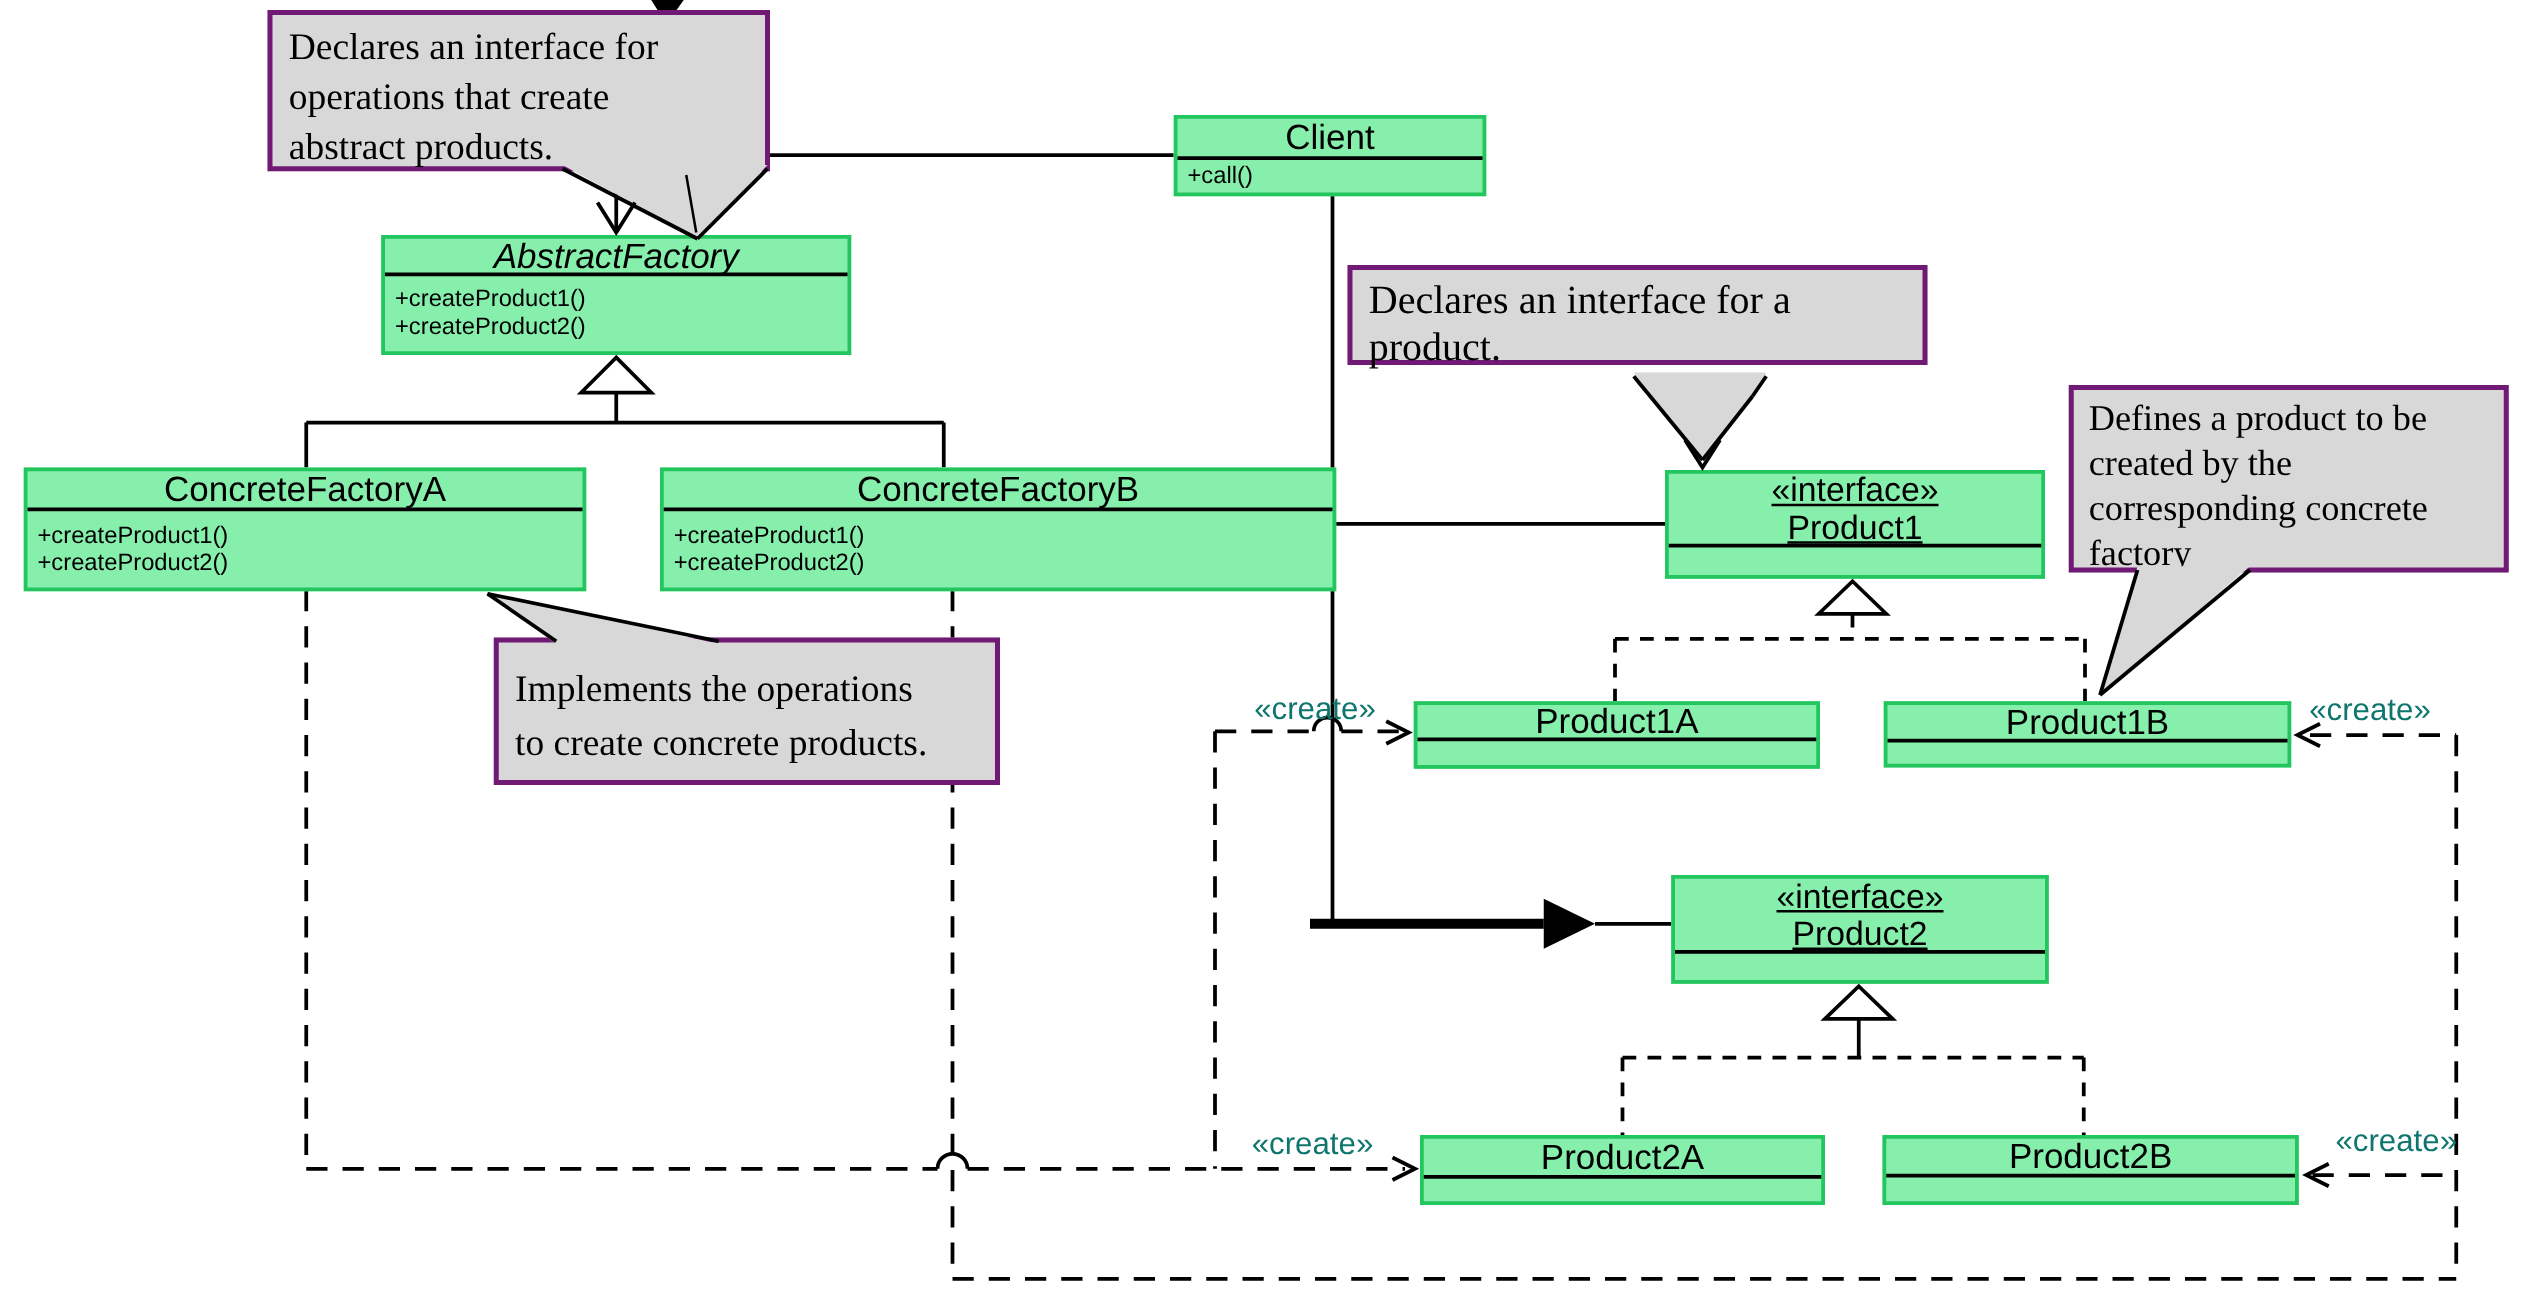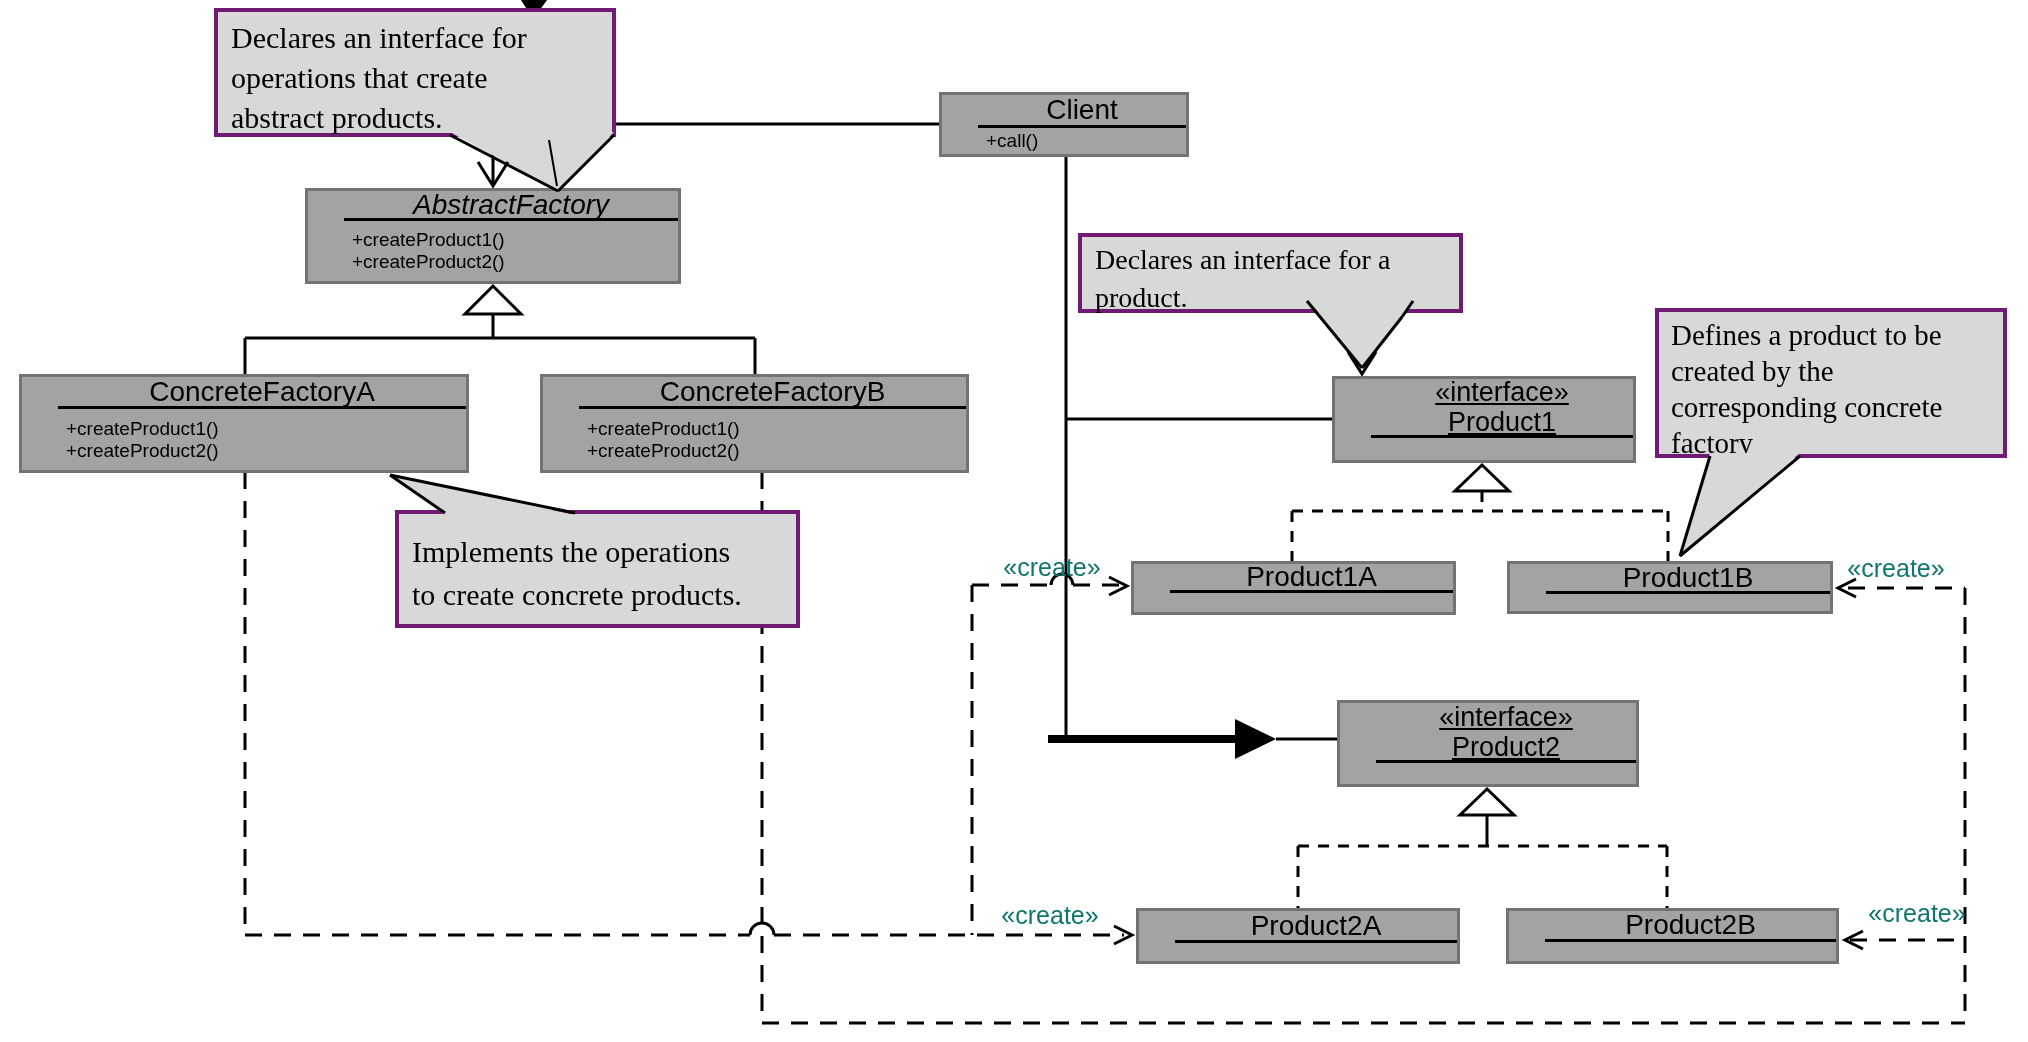--- a/index.html
+++ b/index.html
@@ -2,22 +2,22 @@
 <html><head>
 <meta charset="utf-8">
 <style>
   html,body{margin:0;padding:0;background:#ffffff;}
   #stage{position:relative;width:2028px;height:1042px;background:#ffffff;overflow:hidden;
          font-family:"Liberation Sans",sans-serif;}
   #stage svg{position:absolute;left:0;top:0;}
   #base-svg{z-index:1;}
   #top-svg{z-index:3;pointer-events:none;}
 
-  .uml-box{position:absolute;z-index:2;background:#a3a3a3;border:3px solid #737373;
-           box-sizing:border-box;display:flex;flex-direction:column;padding-left:36px;}
+  .uml-box{position:absolute;z-index:2;background:#86efac;border:3px solid #22c55e;
+           box-sizing:border-box;display:flex;flex-direction:column;}
   .uml-title{flex:0 0 auto;border-bottom:3px solid #000;text-align:center;
              font-size:28px;color:#000;box-sizing:border-box;white-space:nowrap;}
   .uml-title.italic{font-style:italic;}
   .uml-title2{flex:0 0 auto;border-bottom:3px solid #000;text-align:center;
               font-size:27px;color:#000;box-sizing:border-box;display:flex;
               flex-direction:column;justify-content:center;}
   .uml-title2 div{line-height:30px;white-space:nowrap;text-decoration:underline;}
   .uml-methods{flex:1;display:flex;flex-direction:column;justify-content:center;}
   .uml-method{font-size:19px;color:#000;padding-left:8px;white-space:nowrap;}
   .uml-empty{flex:1;}
@@ -118,21 +118,21 @@
   </div>
 
   <div class="uml-box" style="left:19px;top:374px;width:450px;height:99px">
     <div class="uml-title" style="line-height:29px">ConcreteFactoryA</div>
     <div class="uml-methods">
       <div class="uml-method">+createProduct1()</div>
       <div class="uml-method">+createProduct2()</div>
     </div>
   </div>
 
-  <div class="uml-box" style="left:540px;top:374px;width:429px;height:99px">
+  <div class="uml-box" style="left:528px;top:374px;width:541px;height:99px">
     <div class="uml-title" style="line-height:29px">ConcreteFactoryB</div>
     <div class="uml-methods">
       <div class="uml-method">+createProduct1()</div>
       <div class="uml-method">+createProduct2()</div>
     </div>
   </div>
 
   <div class="uml-box" style="left:1332px;top:376px;width:304px;height:87px">
     <div class="uml-title2" style="height:59px">
       <div>«interface»</div>
@@ -174,22 +174,22 @@
   <div class="create-label" style="left:980px;top:901px">«create»</div>
   <div class="create-label" style="left:1847px;top:899px">«create»</div>
 
   <div class="callout" style="left:214px;top:8px;width:402px;height:129px;padding:6px 0 0 13px;
        font-size:30px;line-height:40px">
     <div class="note-line">Declares an interface for</div>
     <div class="note-line">operations that create</div>
     <div class="note-line">abstract products.</div>
   </div>
 
-  <div class="callout" style="left:1078px;top:233px;width:385px;height:80px;padding:4px 0 0 13px;
-       font-size:28px;line-height:38px">
+  <div class="callout" style="left:1078px;top:212px;width:464px;height:80px;padding:4px 0 0 13px;
+       font-size:32px;line-height:38px">
     <div class="note-line">Declares an interface for a</div>
     <div class="note-line">product.</div>
   </div>
 
   <div class="callout" style="left:1655px;top:308px;width:352px;height:150px;padding:5px 0 0 12px;
        font-size:29px;line-height:36px">
     <div class="note-line">Defines a product to be</div>
     <div class="note-line">created by the</div>
     <div class="note-line">corresponding concrete</div>
     <div class="note-line">factory</div>

